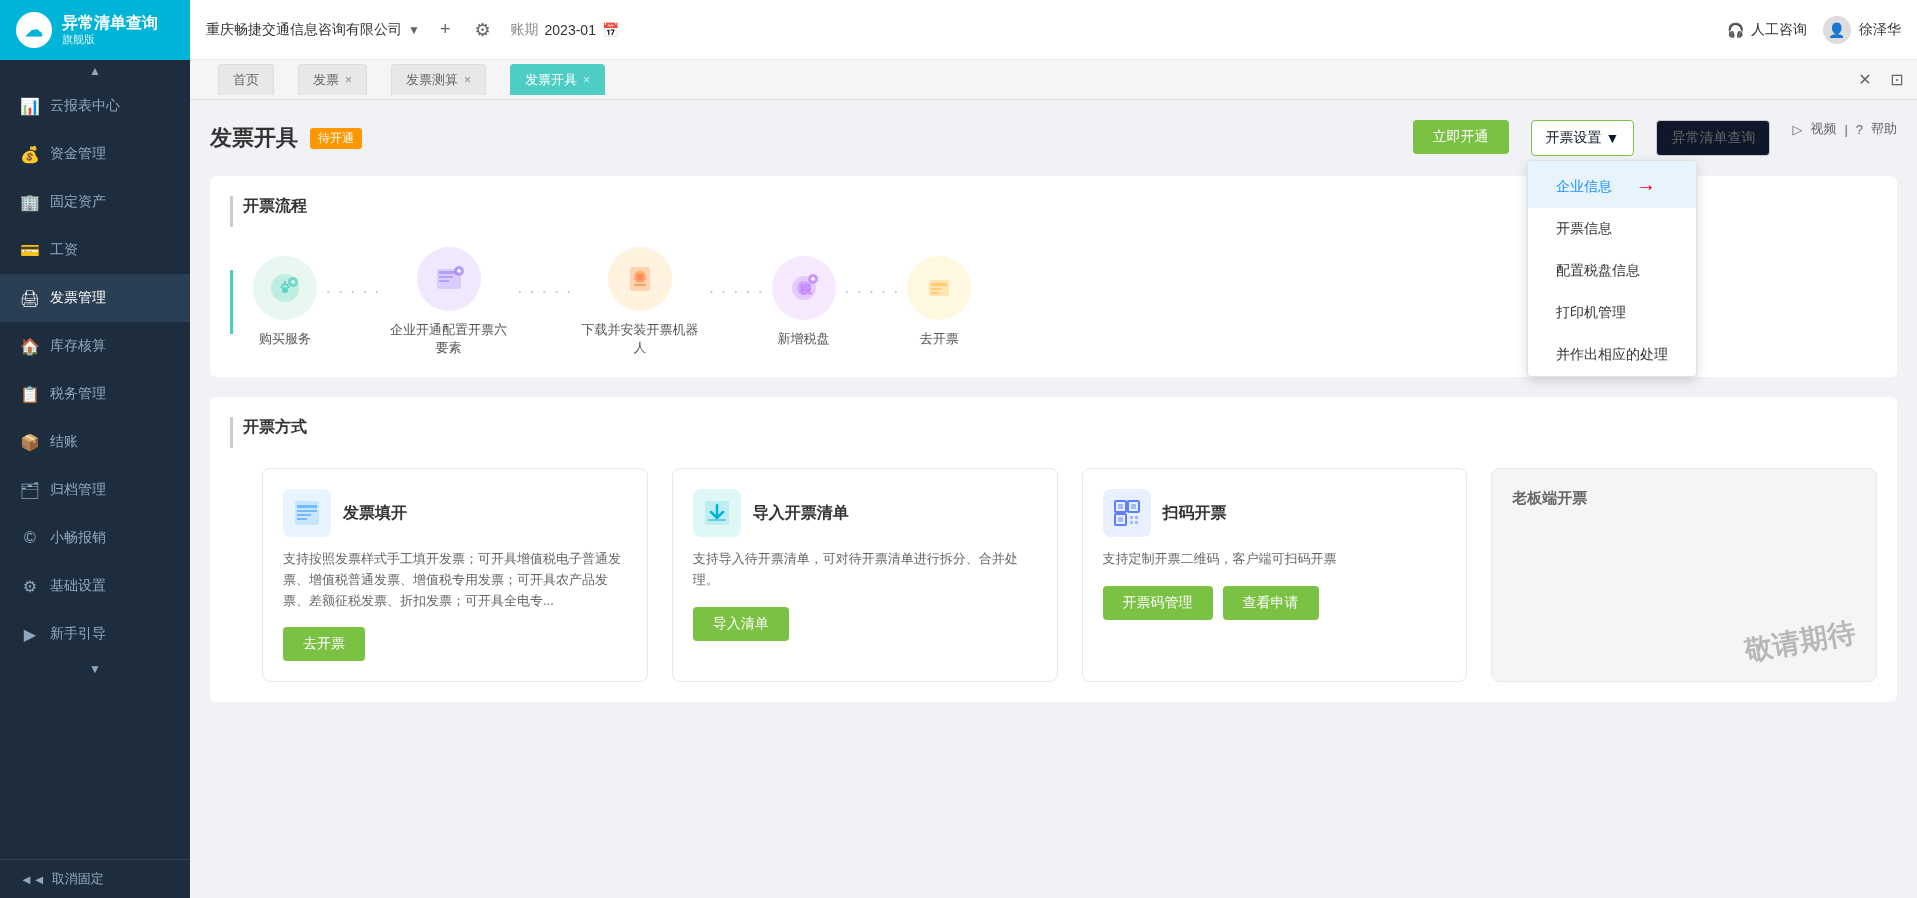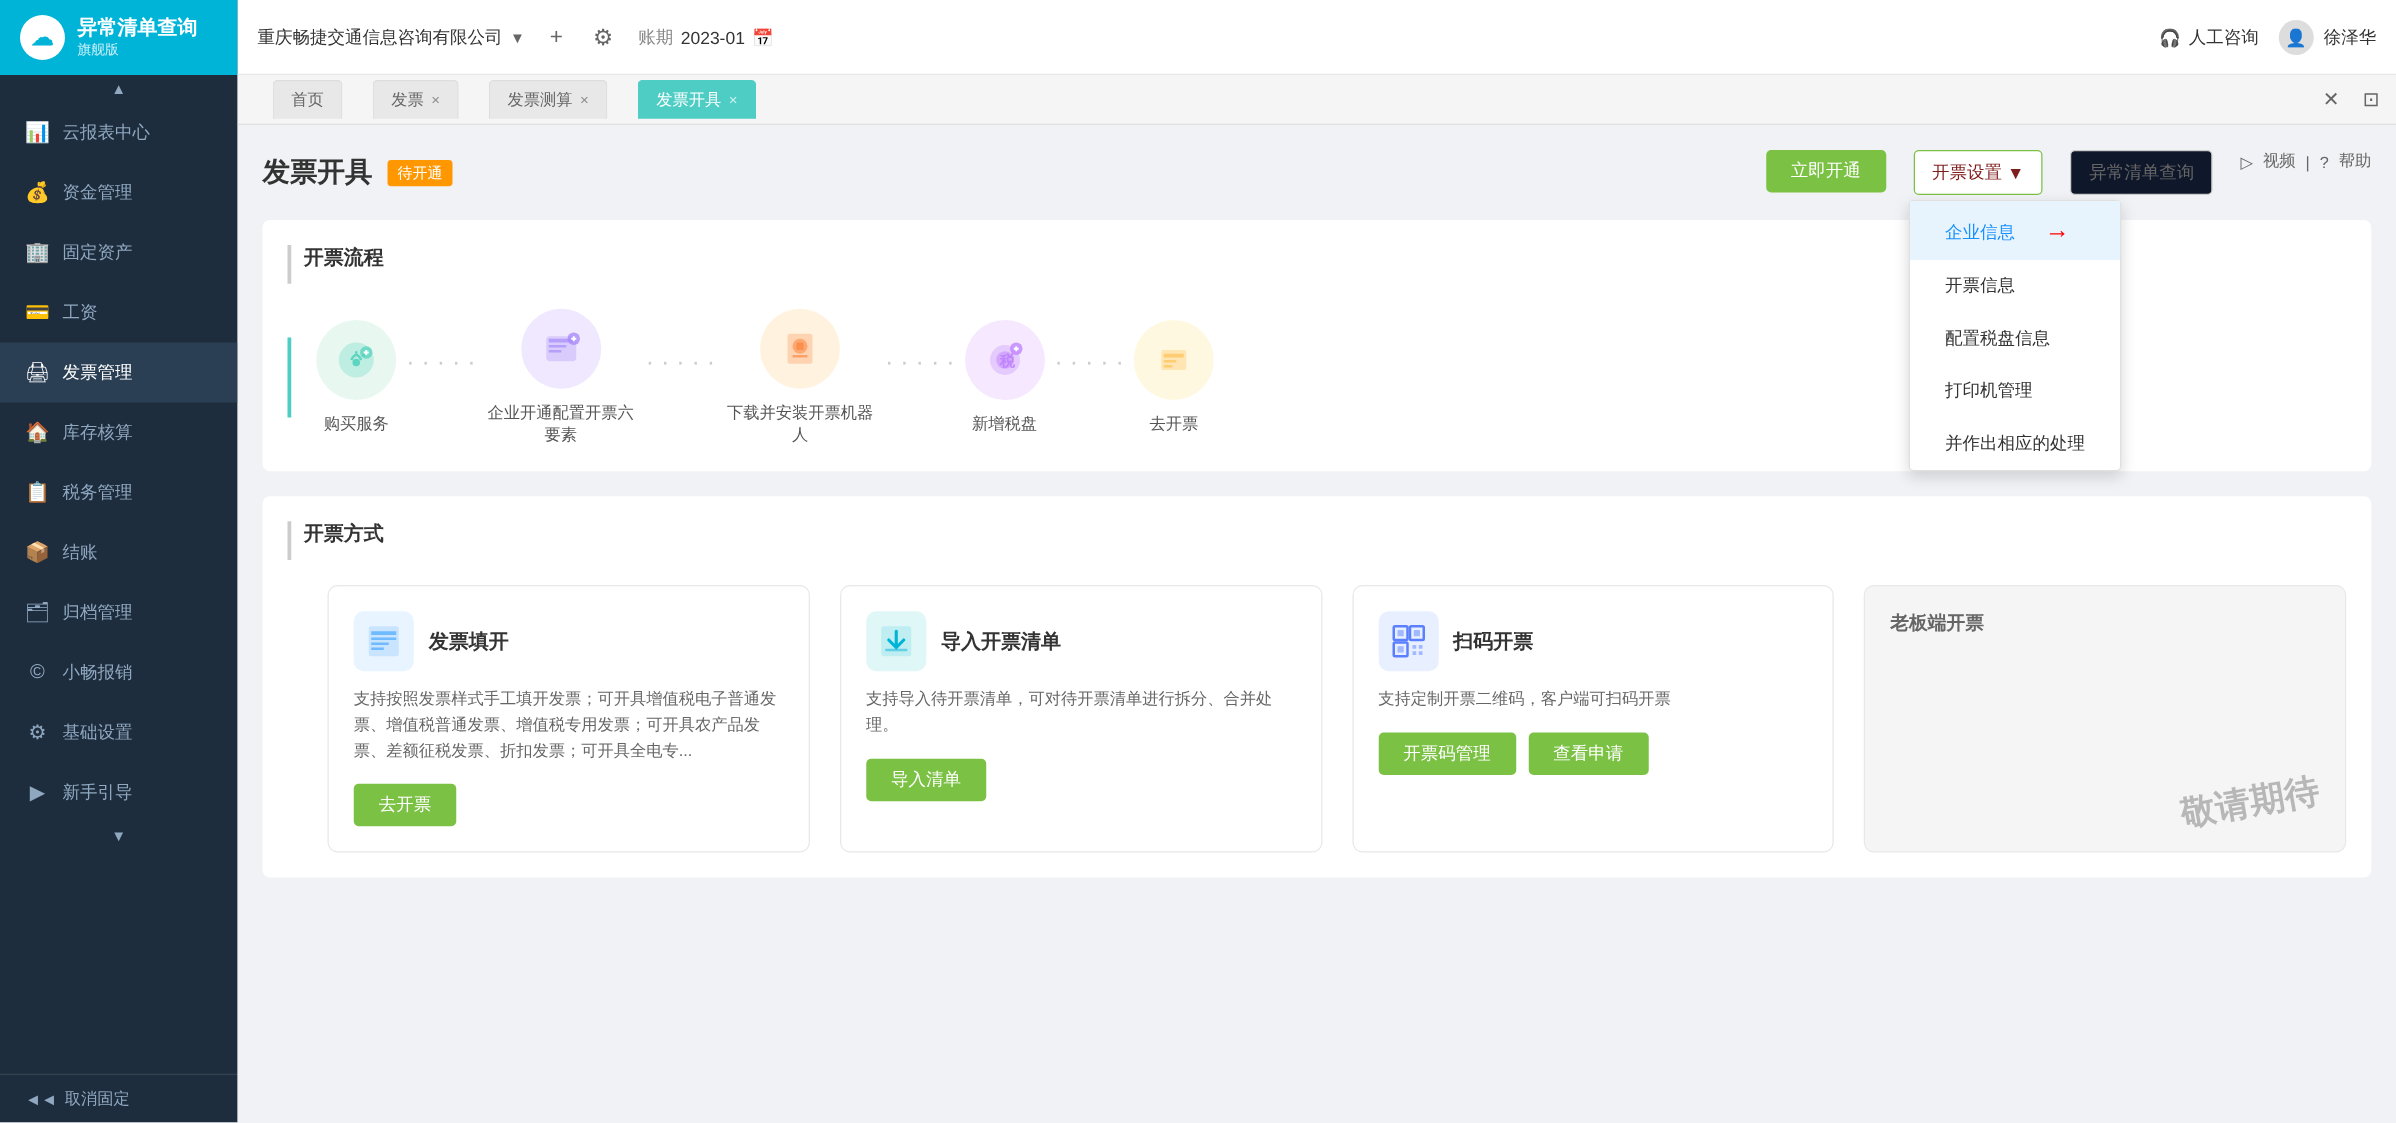--- a/index.html
+++ b/index.html
@@ -47,21 +47,21 @@
     
     .page-content { flex: 1; overflow-y: auto; background: #f0f2f5; padding: 20px; }
 
     
     .page-header { display: flex; align-items: center; justify-content: space-between; margin-bottom: 20px; }
     .page-title-row { display: flex; align-items: center; gap: 12px; }
     .page-title { font-size: 22px; font-weight: bold; color: #333; }
     .status-badge { background: #ff9800; color: white; font-size: 12px; padding: 2px 8px; border-radius: 3px; }
     .header-actions { display: flex; align-items: flex-start; gap: 22px; position: relative; }
     .btn-primary { background: #7bc144; color: white; border: none; padding: 8px 20px; border-radius: 4px; cursor: pointer; font-size: 14px; }
-    .btn-outline-green { background: white; color: #7f1d1d; border: 1px solid #7bc144; padding: 8px 14px; border-radius: 4px; cursor: pointer; font-size: 14px; display: flex; align-items: center; gap: 4px; }
+    .btn-outline-green { background: white; color: #0f172a; border: 1px solid #7bc144; padding: 8px 14px; border-radius: 4px; cursor: pointer; font-size: 14px; display: flex; align-items: center; gap: 4px; }
     .btn-outline-gray { background: #0f172a; color: #666; border: 1px solid #ccc; padding: 8px 14px; border-radius: 4px; cursor: pointer; font-size: 14px; display: flex; align-items: center; gap: 4px; }
 
     
     .dropdown-menu { position: absolute; top: 100%; right: 200px; background: white; border: 1px solid #e0e0e0; border-radius: 4px; box-shadow: 0 4px 12px rgba(0,0,0,0.15); z-index: 1000; min-width: 160px; margin-top: 4px; }
     .dropdown-item { padding: 12px 28px; cursor: pointer; color: #333; font-size: 14px; }
     .dropdown-item.highlighted { background: #e8f4fd; color: #1890ff; }
 
     
     .section { background: white; border-radius: 6px; padding: 20px; margin-bottom: 20px; }
     .section-title { font-size: 16px; font-weight: bold; color: #333; margin-bottom: 20px; padding-bottom: 10px; border-left: 3px solid #ccc; padding-left: 10px; }

